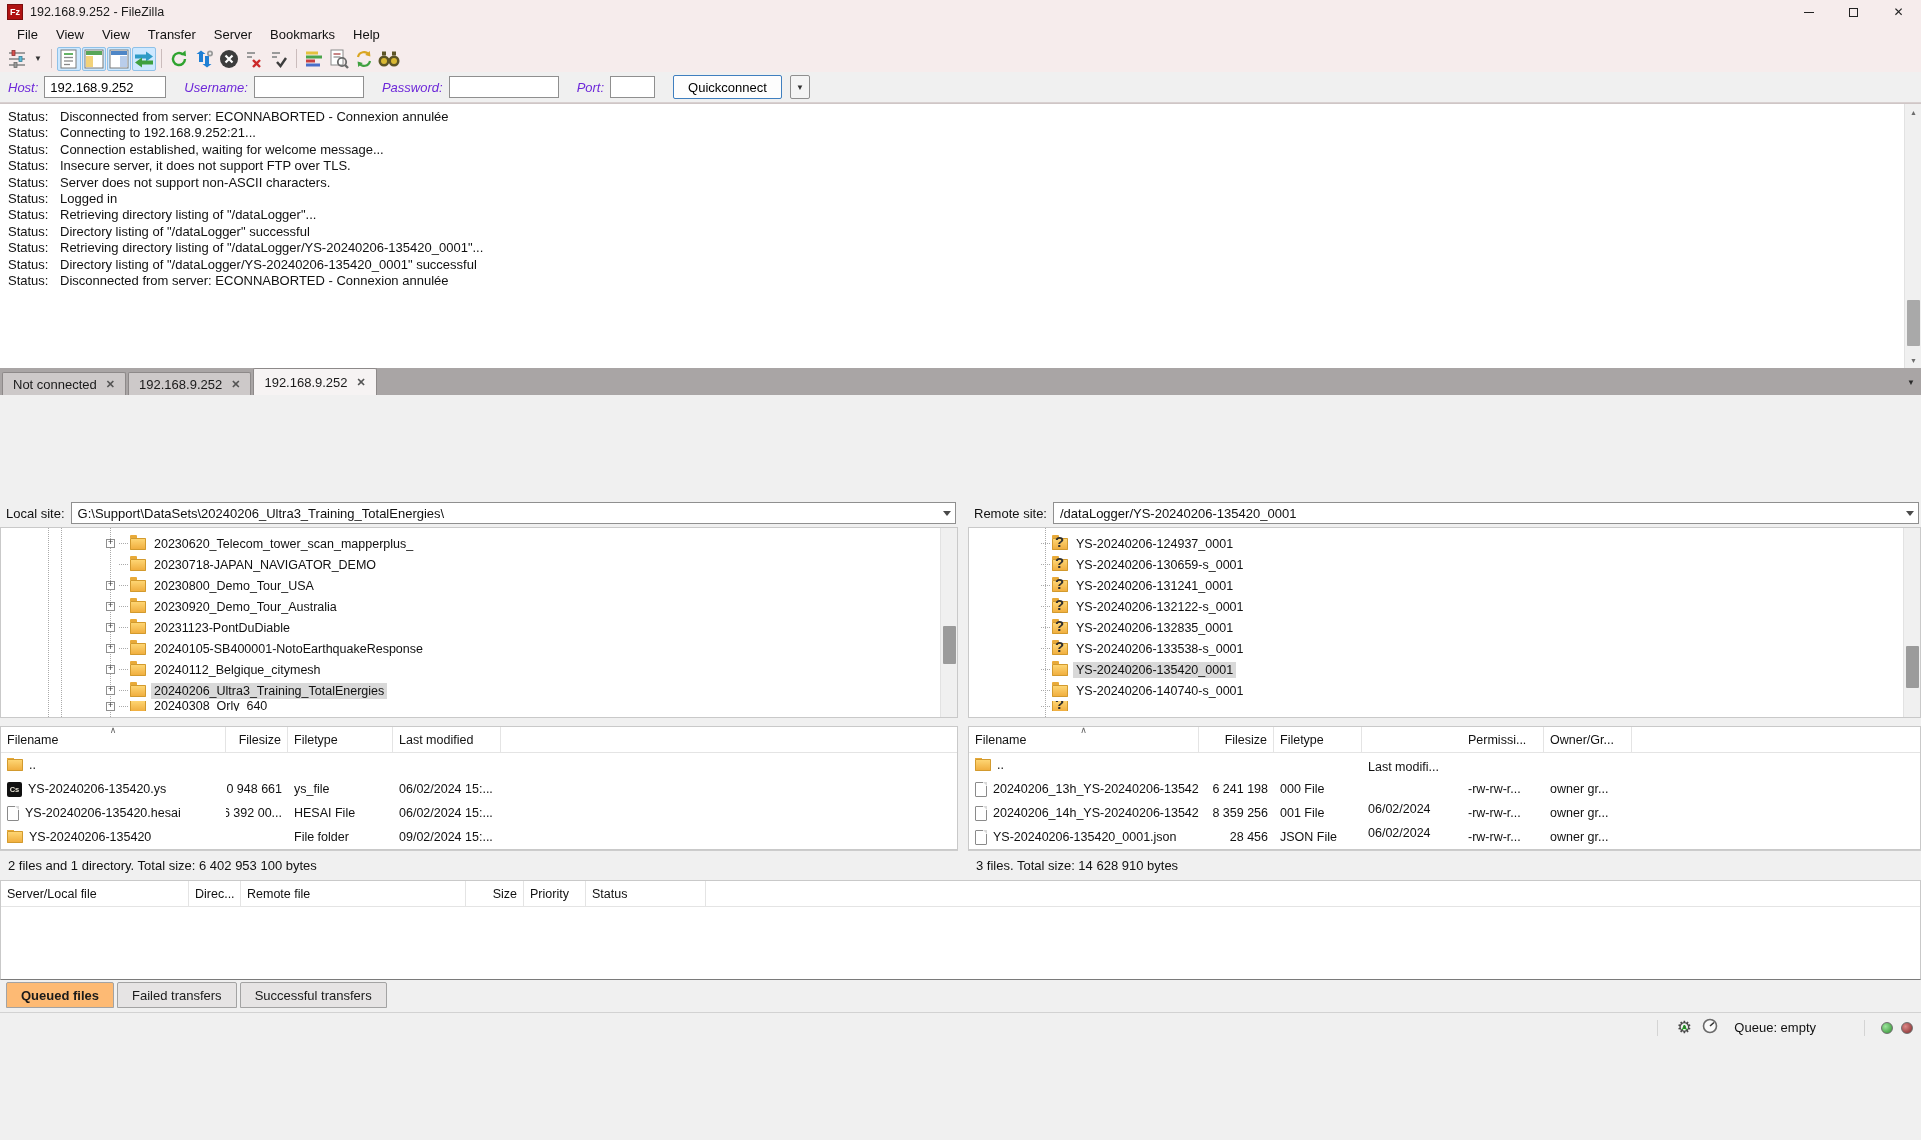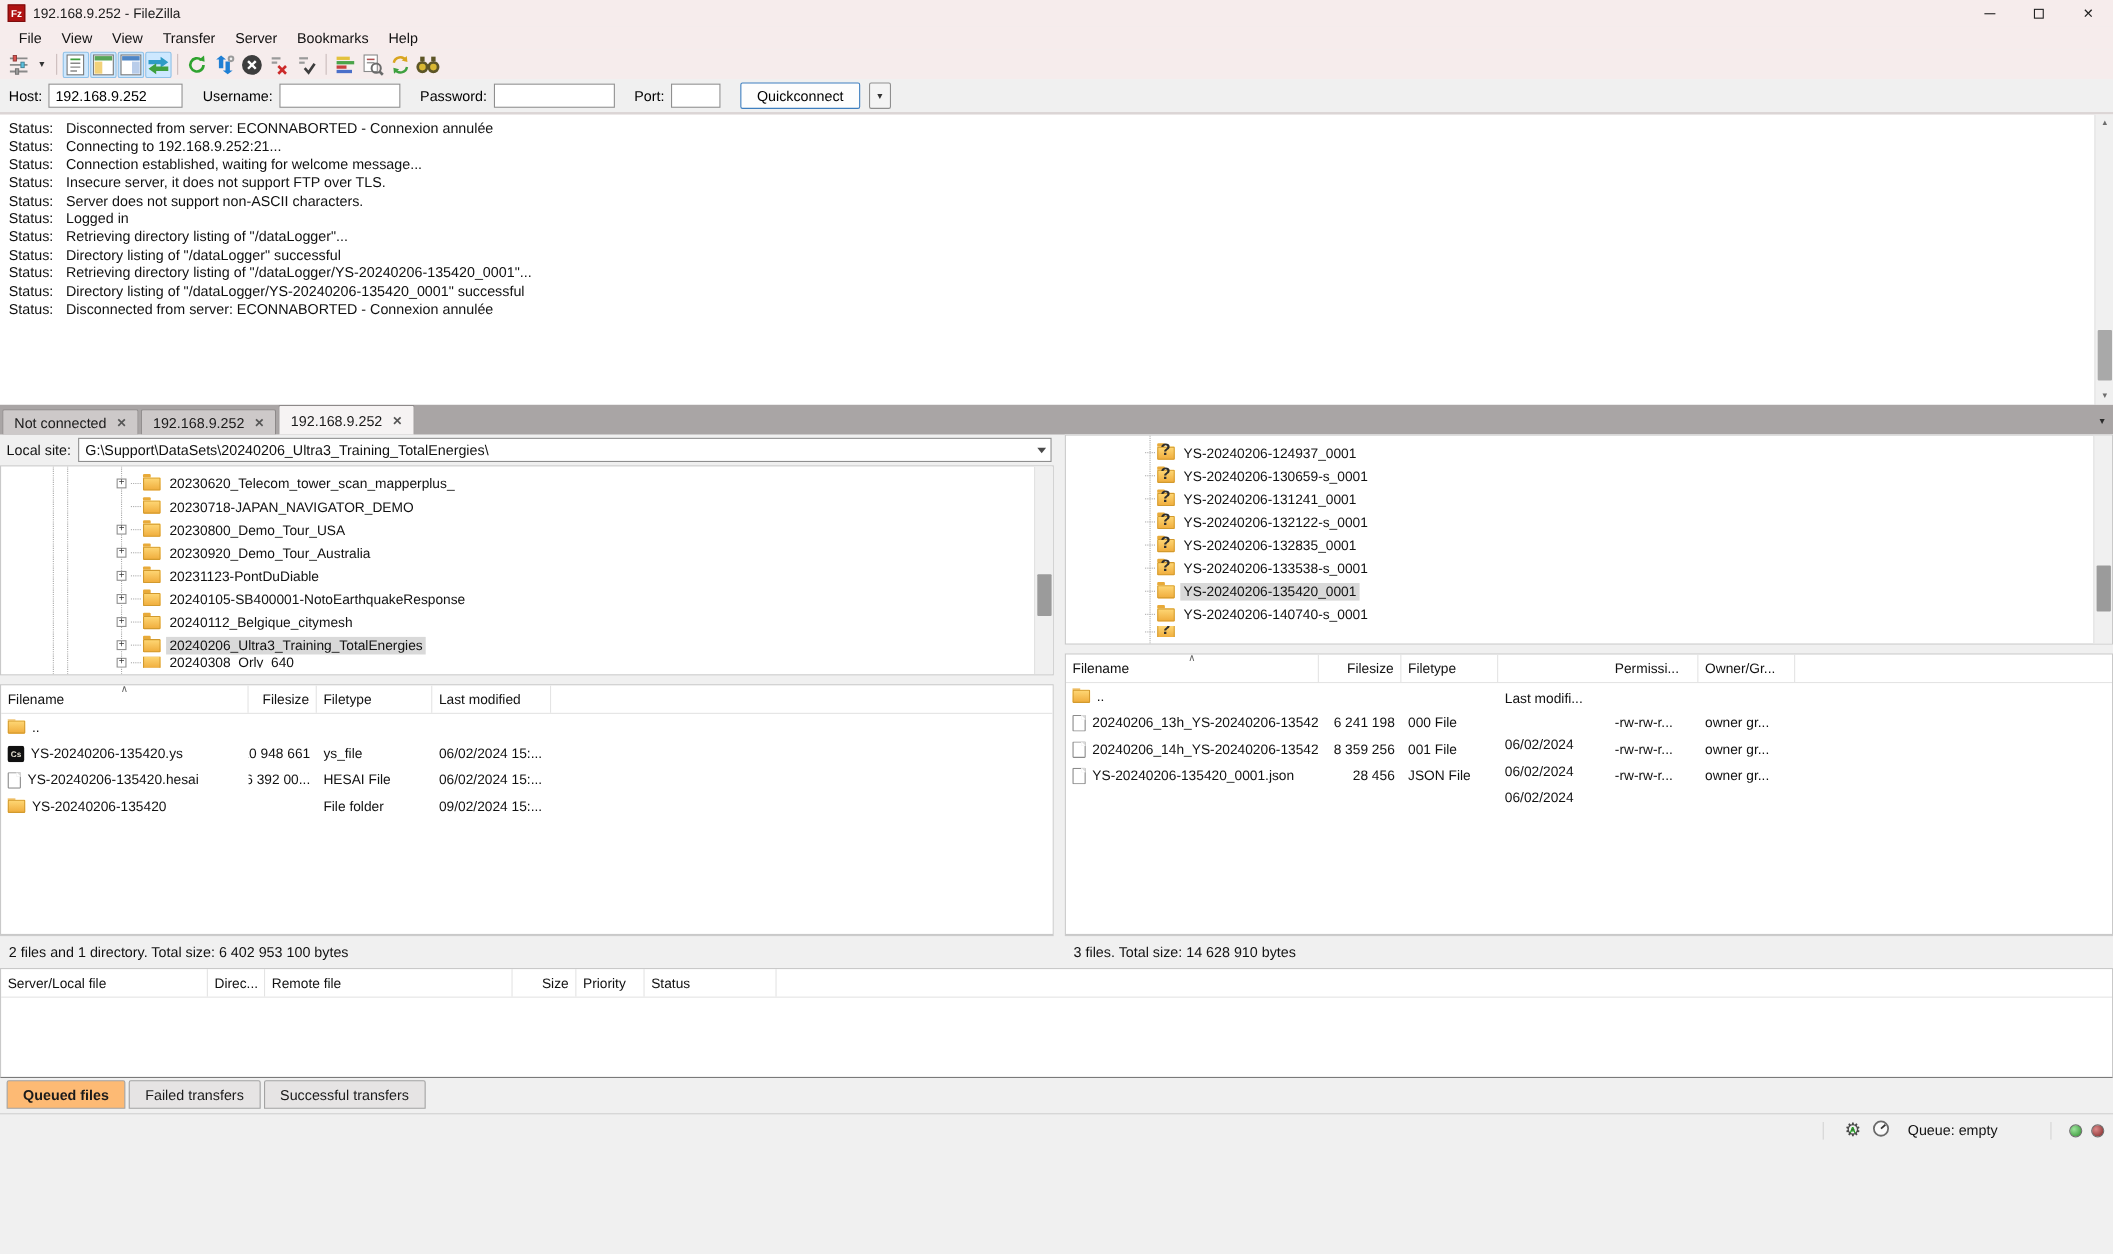--- a/index.html
+++ b/index.html
@@ -23,21 +23,21 @@
 
   
   .toolbar{height:27px;background:#f6ecec;display:flex;align-items:center;padding-left:5px;gap:1px;flex:none;}
   .tbtn{height:24px;min-width:24px;display:flex;align-items:center;justify-content:center;border:1px solid transparent;border-radius:2px;}
   .tbtn.pressed{background:#cde8ff;border-color:#8fc1e8;}
   .tsep{width:1px;height:19px;background:#cbbcbc;margin:0 4px;}
   .tdrop{font-size:8px;color:#333;padding:0 4px;}
 
   
   .quickbar{height:31px;background:#f0f0f0;border-bottom:1px solid #d8d0d0;display:flex;align-items:center;padding-left:8px;font-size:13px;gap:6px;flex:none;}
-  .quickbar label{color:#000000;}
+  .quickbar label{color:#6d28d9;font-style:italic;}
   .qinput{height:22px;border:1px solid #8f8f8f;background:#fff;font-size:13px;padding:0 5px;font-family:"Liberation Sans",sans-serif;}
   .qc-btn{height:24px;border:1px solid #3f7fbf;background:#fdfdfd;border-radius:2px;font-size:13px;padding:0 14px;font-family:"Liberation Sans",sans-serif;}
   .qc-drop{height:24px;width:20px;border:1px solid #8f8f8f;border-radius:2px;background:#f4f4f4;display:flex;align-items:center;justify-content:center;font-size:8px;color:#333;margin-left:2px;}
 
   
   .log{height:265px;background:#fff;border-top:1px solid #cfc6c6;position:relative;overflow:hidden;flex:none;font-size:13px;}
   .logrows{padding-top:5px;}
   .logrow{display:flex;line-height:16.4px;}
   .loglabel{flex:none;width:56px;padding-left:8px;}
   .logtext{padding-left:4px;}
@@ -47,21 +47,21 @@
   .vthumb{position:absolute;left:2px;width:13px;background:#a9a9a9;border-radius:1px;}
 
   
   .tabstrip{height:27px;background:#a9a5a5;display:flex;align-items:flex-end;padding-left:2px;position:relative;flex:none;}
   .stab{height:23px;background:#cdc9c9;border:1px solid #8d8989;border-bottom:none;border-radius:2px 2px 0 0;display:flex;align-items:center;gap:9px;padding:0 10px;font-size:13px;margin-right:2px;color:#1a1a1a;}
   .stab.active{height:27px;background:#f6f3f3;}
   .tabx{font-size:11px;color:#555;font-weight:bold;}
   .tabstrip .tablist-drop{position:absolute;right:6px;bottom:8px;font-size:8px;color:#2a2a2a;}
 
   
-  .panes{height:485px;display:flex;flex:none;}
+  .panes{height:485px;display:flex;flex:none;align-items:flex-end;}
   .pane{display:flex;flex-direction:column;background:#f0f0f0;}
   .pane.local{width:958px;}
   .pane-gap{width:10px;background:#f0f0f0;}
   .pane.remote{width:953px;}
   .siterow{height:28px;display:flex;align-items:center;padding:0 2px 0 6px;gap:6px;font-size:13px;flex:none;}
   .combo{flex:1;height:22px;border:1px solid #8f8f8f;background:#fff;display:flex;align-items:center;overflow:hidden;}
   .combo-text{flex:1;padding:0 6px;font-size:13px;white-space:nowrap;}
   .combo-arrow{flex:none;width:17px;align-self:stretch;display:flex;align-items:center;justify-content:center;}
   .combo-arrow::after{content:"";border-left:4px solid transparent;border-right:4px solid transparent;border-top:5px solid #4a4a4a;}
 
@@ -487,20 +487,27 @@
           <span class="fcell c-type">File folder</span>
           <span class="fcell c-mod">09/02/2024 15:...</span>
         </div>
       </div>
       <div class="pstatus">2 files and 1 directory. Total size: 6 402 953 100 bytes</div>
     </div>
 
     <div class="pane-gap"></div>
 
     <div class="pane remote">
+      <div class="siterow">
+        <span>Remote site:</span>
+        <span class="combo">
+          <span class="combo-text">/dataLogger/YS-20240206-135420_0001</span>
+          <span class="combo-arrow"></span>
+        </span>
+      </div>
       <div class="tree rtree">
         <div class="vguide g1"></div>
         <div class="trow">
             <span class="tdash"></span>
             <span class="i-qfolder"></span>
             <span class="tname">YS-20240206-124937_0001</span>
           </div>
         <div class="trow">
             <span class="tdash"></span>
             <span class="i-qfolder"></span>

